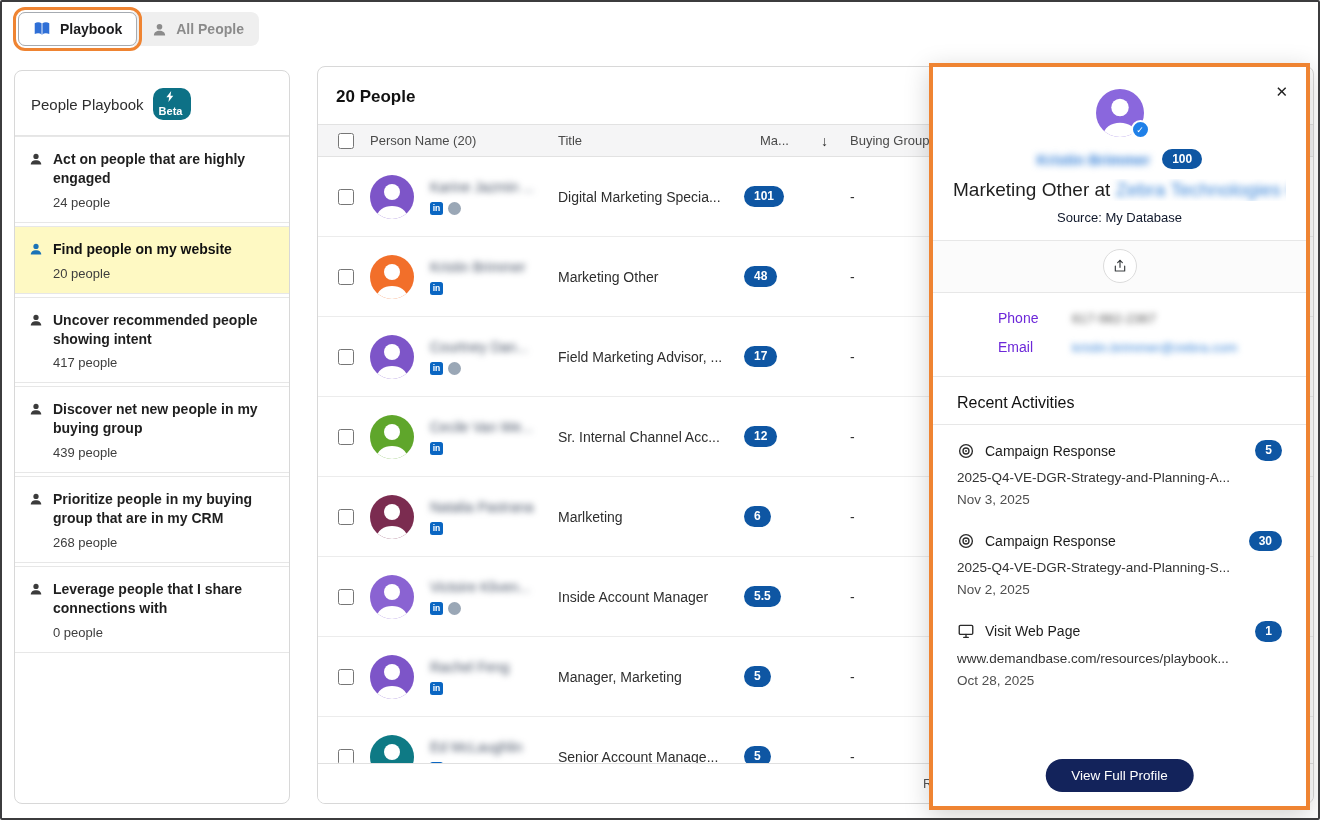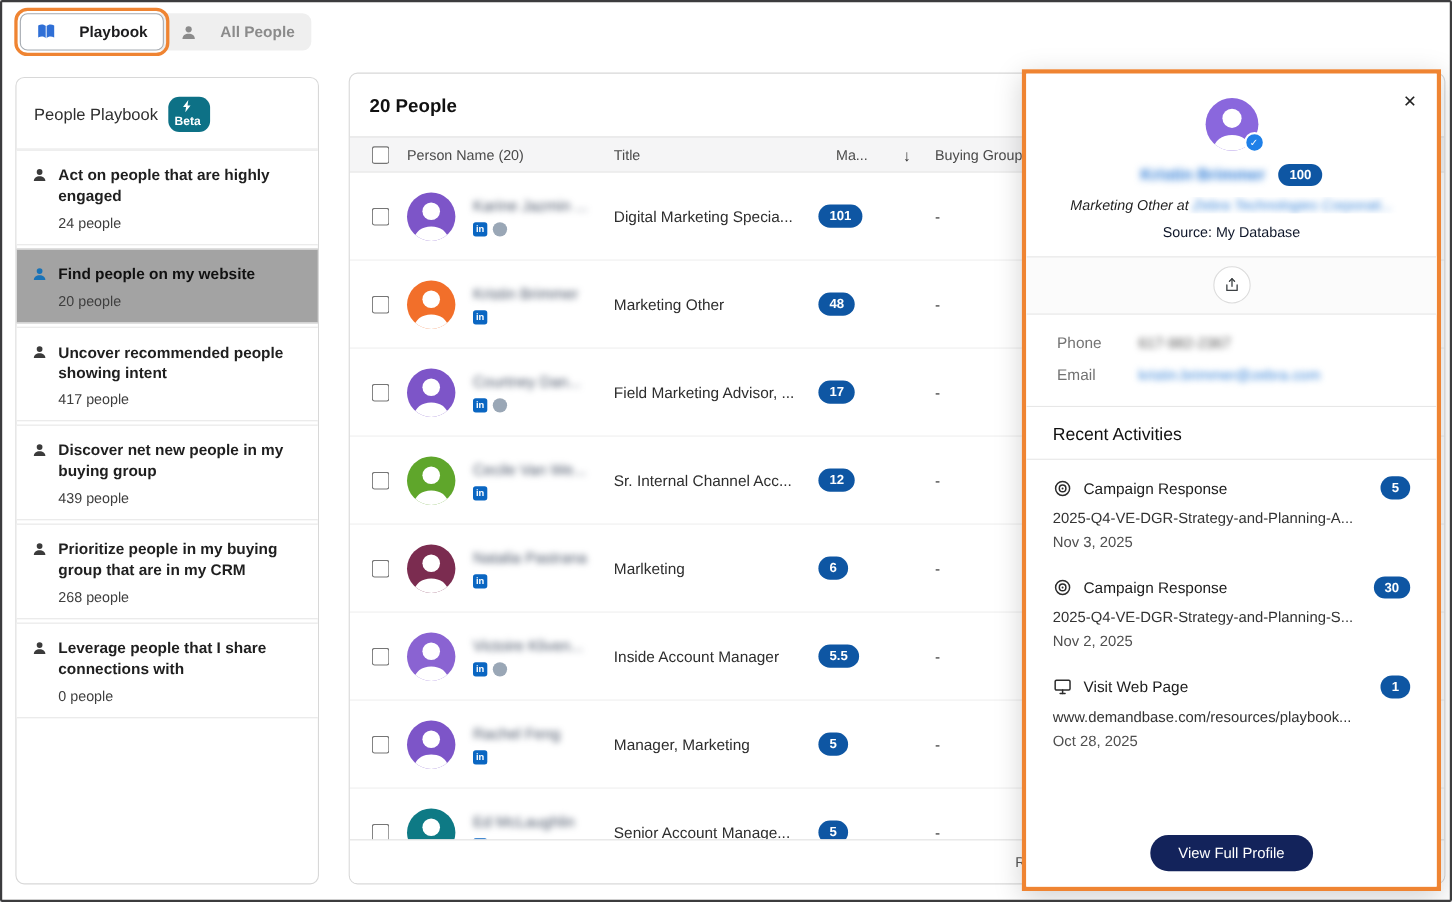--- a/index.html
+++ b/index.html
@@ -5,39 +5,39 @@
   * { margin:0; padding:0; box-sizing:border-box; }
   html,body { background:#ffffff; }
   body { font-family:"Liberation Sans", sans-serif; }
 
   .app { position:relative; width:1320px; height:820px; background:#fff;
          border:2px solid #3c3c3e; border-radius:2px; overflow:hidden; }
 
   
   .topbar { position:absolute; top:10px; left:16px; display:flex; align-items:center;
             background:#efefef; border-radius:8px; }
-  .tab { display:flex; align-items:center; gap:21px; font-size:14px; padding:8px 14px;
+  .tab { display:flex; align-items:center; gap:9px; font-size:14px; padding:8px 14px;
          border-radius:7px; border:1px solid transparent; background:transparent;
          cursor:pointer; font-family:inherit; }
   .tab-active { background:#fff; border:1px solid #a6abb1; color:#1c1c1e; font-weight:700;
                 outline:3px solid #ef8432; outline-offset:2px; }
   .tab-inactive { color:#8b8b8b; font-weight:600; }
 
   
   .sidebar { position:absolute; left:12px; top:68px; width:276px; height:734px;
              background:#fff; border:1px solid #d8d8d8; border-radius:8px; overflow:hidden; }
   .sb-header { display:flex; align-items:center; gap:9px; padding:17px 16px 15px;
                border-bottom:1px solid #e5e5e5; }
   .sb-title { font-size:15px; color:#2e2e2e; }
   .beta { display:inline-flex; align-items:center; gap:3px; background:#0d7186; color:#fff;
           font-size:11px; font-weight:700; padding:3px 9px 3px 6px; border-radius:10px;flex-direction:column; }
   .side-item { display:flex; gap:10px; padding:13px 14px 12px;
                border-top:1px solid #e7e7e7; border-bottom:1px solid #e7e7e7;
                margin-bottom:3px; cursor:pointer; background:#fff; }
-  .side-item.selected { background:#a3a3a3; }
+  .side-item.selected { background:#fef9c3; }
   .side-icon { flex:none; margin-top:2px; }
   .side-label { font-size:14px; font-weight:600; color:#1f1f1f; line-height:1.35; }
   .side-item.selected .side-label { font-weight:700; color:#111; }
   .side-count { font-size:13px; color:#3e3e3e; margin-top:7px; font-weight:400; }
 
   
   .main { position:absolute; left:315px; top:64px; width:997px; height:738px; background:#fff;
           border:1px solid #d8d8d8; border-radius:8px; overflow:hidden; }
   .main-title { font-size:17px; font-weight:700; color:#111; padding:20px 0 17px 18px; }
   .thead { display:flex; align-items:center; height:33px; background:#f5f5f6;
@@ -84,32 +84,32 @@
              background:none; border:none; cursor:pointer; font-family:inherit; }
   .p-header { text-align:center; padding-top:16px; }
   .p-avatar-wrap { position:relative; width:48px; height:48px; margin:6px auto 0; }
   .p-avatar { width:48px; height:48px; border-radius:50%; overflow:hidden; background:#8a67dd; }
   .p-check { position:absolute; right:-6px; bottom:-2px; width:19px; height:19px;
              border-radius:50%; background:#1f80e8; border:2.5px solid #fff; color:#fff;
              font-size:9px; display:flex; align-items:center; justify-content:center; }
   .p-name-row { display:flex; justify-content:center; align-items:center; gap:12px;
                 margin-top:12px; }
   .p-name { font-size:15px; font-weight:700; color:#2e7cd6; filter:blur(3.5px); cursor:pointer; }
-  .p-role { margin:10px 20px 0; font-size:13px; color:#1f1f1f; white-space:nowrap;
-            overflow:hidden;font-style:italic; }
+  .p-role { margin:10px 20px 0; font-size:19px; color:#1f1f1f; white-space:nowrap;
+            overflow:hidden; }
   .p-company { color:#3a85d8; filter:blur(3px); }
   .p-source { margin-top:9px; font-size:13px; color:#0f172a; padding-bottom:15px; }
   .p-share { border-top:1px solid #e7e7e7; border-bottom:1px solid #e7e7e7; background:#fbfbfb;
              padding:8px 0 9px; text-align:center; }
   .p-share-btn { width:34px; height:34px; border-radius:50%; background:#fff;
                  border:1px solid #dcdcdc; display:inline-flex; align-items:center;
                  justify-content:center; cursor:pointer; }
   .p-contact { padding:17px 28px 8px; border-bottom:1px solid #e7e7e7; }
   .p-crow { display:flex; align-items:center; margin-bottom:13px; font-size:14px; }
-  .p-clabel { width:74px; color:#737373; }
+  .p-clabel { width:74px; color:#6d28d9;margin-left:37px; }
   .p-cvalue { color:#555; filter:blur(3px); font-size:13.5px; }
   .p-cvalue.link { color:#3a85d8; cursor:pointer; }
   .p-act-title { padding:17px 24px 12px; font-size:16px; font-weight:400; color:#101010;
                  border-bottom:1px solid #e7e7e7; }
   .p-acts { padding:2px 24px 0; }
   .p-act { padding:13px 0 11px; }
   .p-act-head { display:flex; align-items:center; gap:10px; }
   .p-act-type { font-size:14px; color:#1c1c1c; font-weight:500; }
   .p-act-badge { margin-left:auto; }
   .p-act-detail { margin-top:9px; font-size:13.5px; color:#333; white-space:nowrap;

